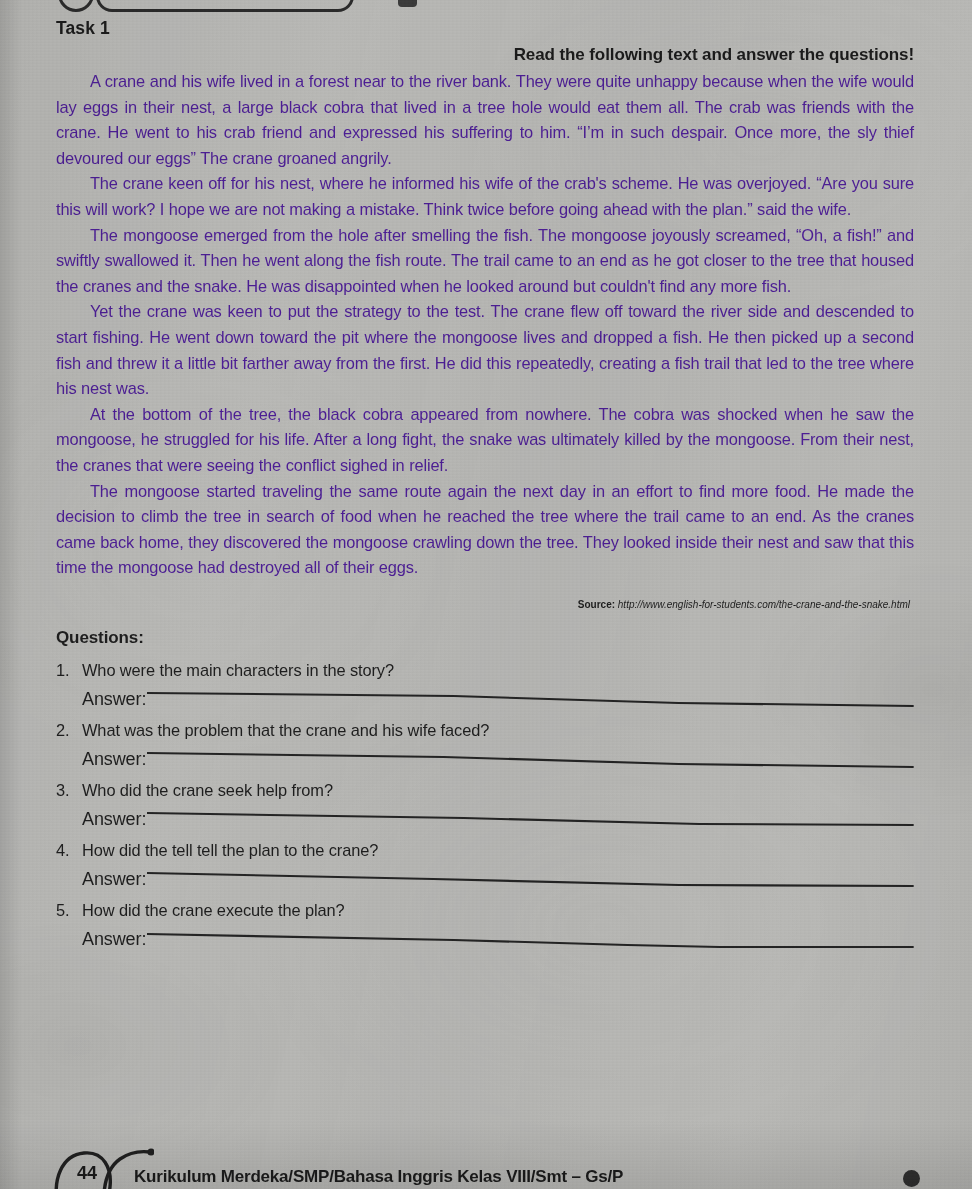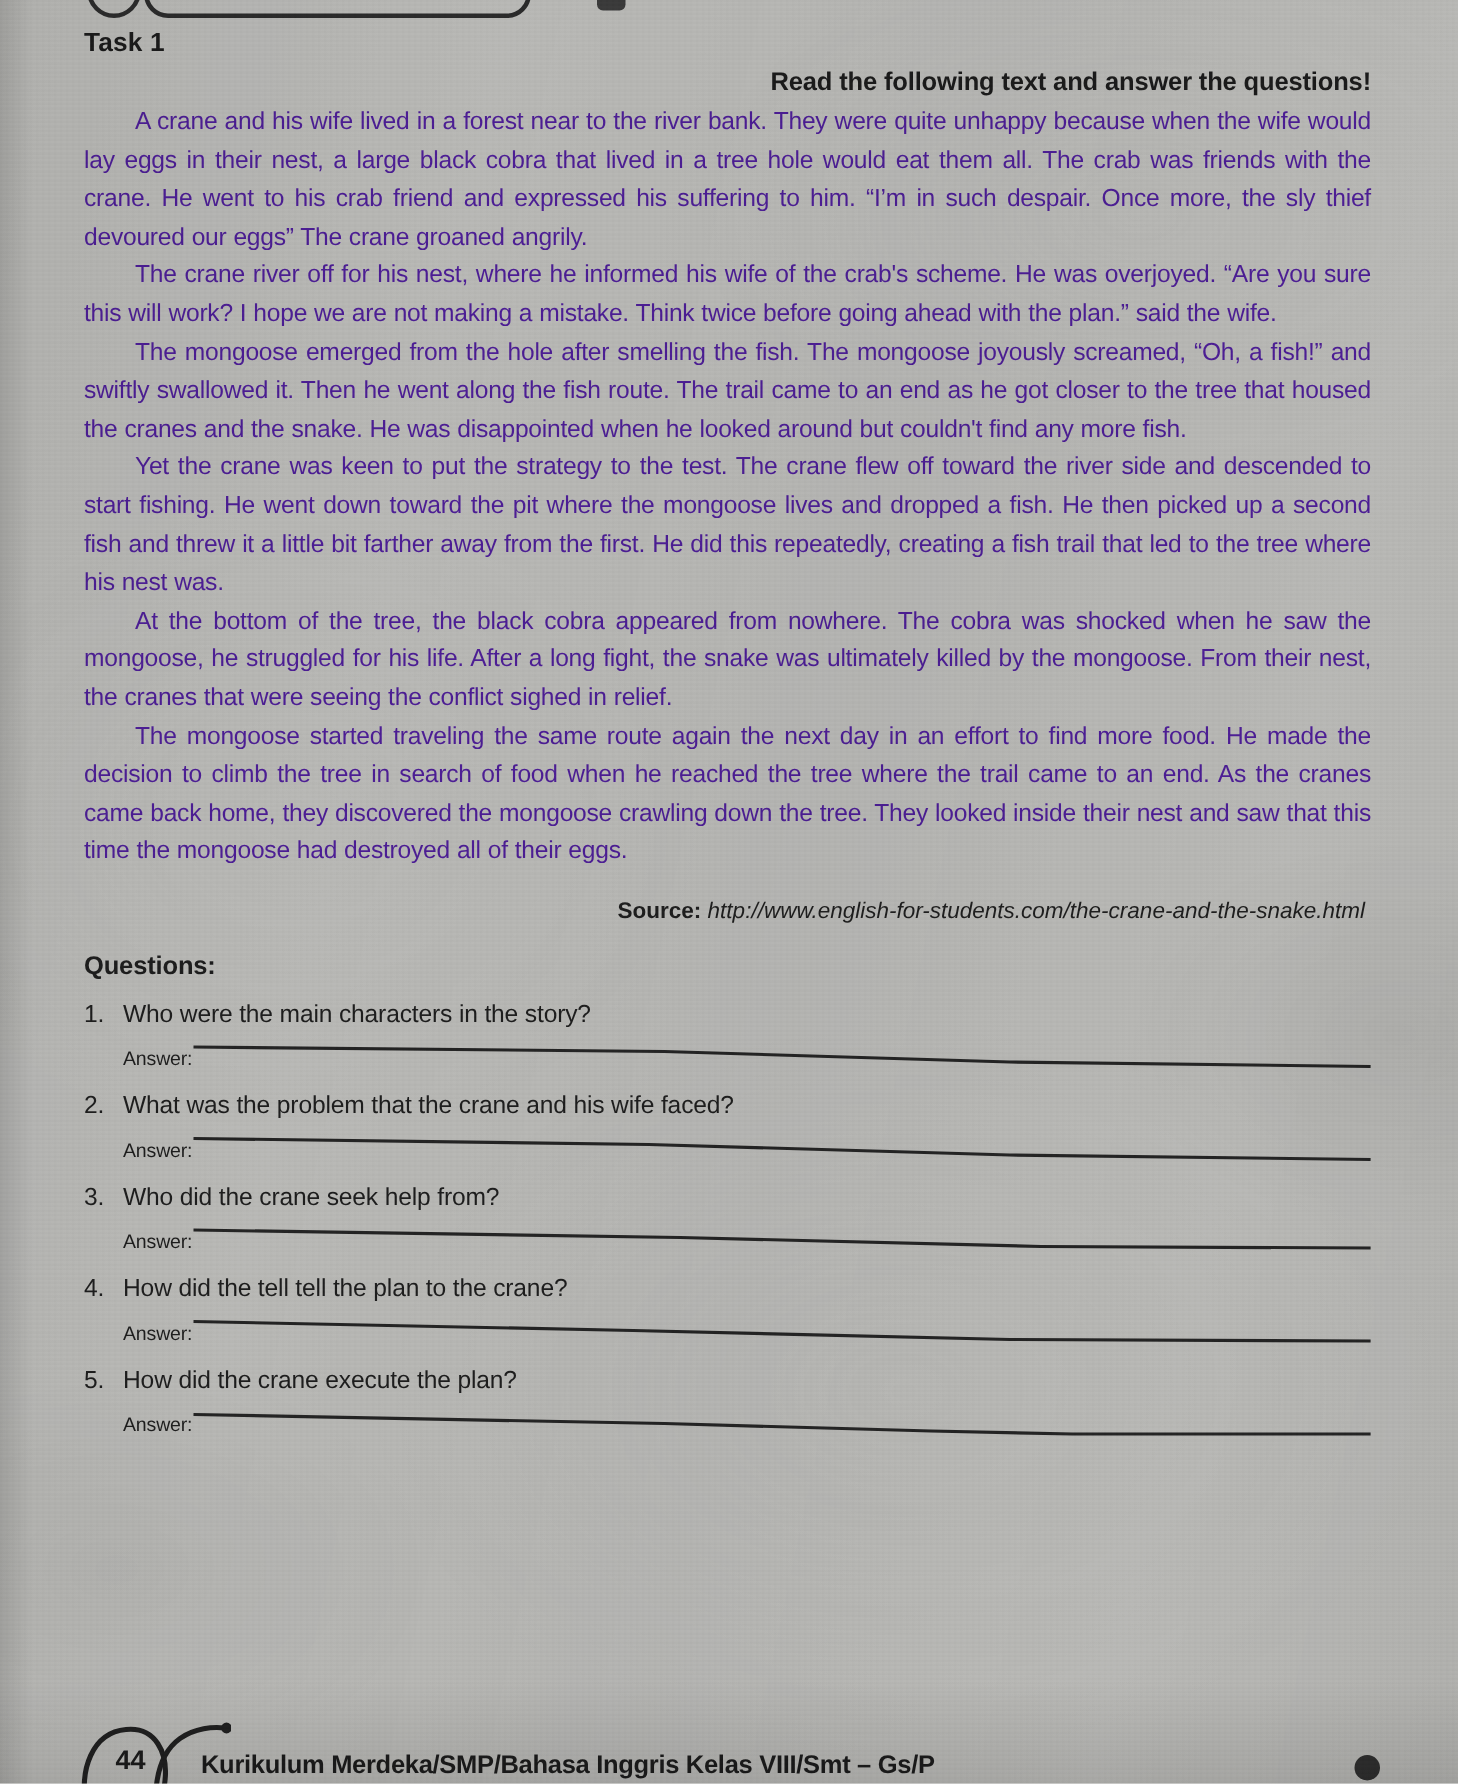--- a/index.html
+++ b/index.html
@@ -121,21 +121,21 @@
     text-align: justify;
     text-indent: 34px;
     letter-spacing: -0.15px;
     color: #4c1d95;
     word-spacing: 0.2px;
   }
 
   .source {
     margin-top: 18px;
     text-align: right;
-    font-size: 15px;
+    font-size: 10px;
     padding-right: 4px;
   }
   .source .src-label {
     font-weight: bold;
   }
   .source .src-url {
     font-style: italic;
   }
 
   .questions-heading {
@@ -163,21 +163,21 @@
     width: 26px;
     flex: 0 0 26px;
   }
   .q-text {
     flex: 1 1 auto;
   }
   .a-row {
     position: relative;
     display: flex;
     align-items: baseline;
-    font-size: 13px;
+    font-size: 18px;
     line-height: 30px;
     padding-left: 26px;
     letter-spacing: -0.1px;
   }
   .a-label {
     flex: 0 0 auto;
   }
   .a-line {
     position: relative;
     flex: 1 1 auto;
@@ -273,21 +273,21 @@
   </div>
   <div class="top-dot"></div>
 
   <div class="content">
 
     <div class="task-title">Task 1</div>
     <div class="instruction">Read the following text and answer the questions!</div>
 
     <div class="story">
       <p>A crane and his wife lived in a forest near to the river bank. They were quite unhappy because when the wife would lay eggs in their nest, a large black cobra that lived in a tree hole would eat them all. The crab was friends with the crane. He went to his crab friend and expressed his suffering to him. “I’m in such despair. Once more, the sly thief devoured our eggs” The crane groaned angrily.</p>
-      <p>The crane river off for his nest, where he informed his wife of the crab's scheme. He was overjoyed. “Are you sure this will work? I hope we are not making a mistake. Think twice before going ahead with the plan.” said the wife.</p>
+      <p>The crane keen off for his nest, where he informed his wife of the crab's scheme. He was overjoyed. “Are you sure this will work? I hope we are not making a mistake. Think twice before going ahead with the plan.” said the wife.</p>
       <p>The mongoose emerged from the hole after smelling the fish. The mongoose joyously screamed, “Oh, a fish!” and swiftly swallowed it. Then he went along the fish route. The trail came to an end as he got closer to the tree that housed the cranes and the snake. He was disappointed when he looked around but couldn't find any more fish.</p>
       <p>Yet the crane was keen to put the strategy to the test. The crane flew off toward the river side and descended to start fishing. He went down toward the pit where the mongoose lives and dropped a fish. He then picked up a second fish and threw it a little bit farther away from the first. He did this repeatedly, creating a fish trail that led to the tree where his nest was.</p>
       <p>At the bottom of the tree, the black cobra appeared from nowhere. The cobra was shocked when he saw the mongoose, he struggled for his life. After a long fight, the snake was ultimately killed by the mongoose. From their nest, the cranes that were seeing the conflict sighed in relief.</p>
       <p>The mongoose started traveling the same route again the next day in an effort to find more food. He made the decision to climb the tree in search of food when he reached the tree where the trail came to an end. As the cranes came back home, they discovered the mongoose crawling down the tree. They looked inside their nest and saw that this time the mongoose had destroyed all of their eggs.</p>
     </div>
 
     <div class="source">
       <span class="src-label">Source:</span>
       <span class="src-url">http://www.english-for-students.com/the-crane-and-the-snake.html</span>
     </div>

